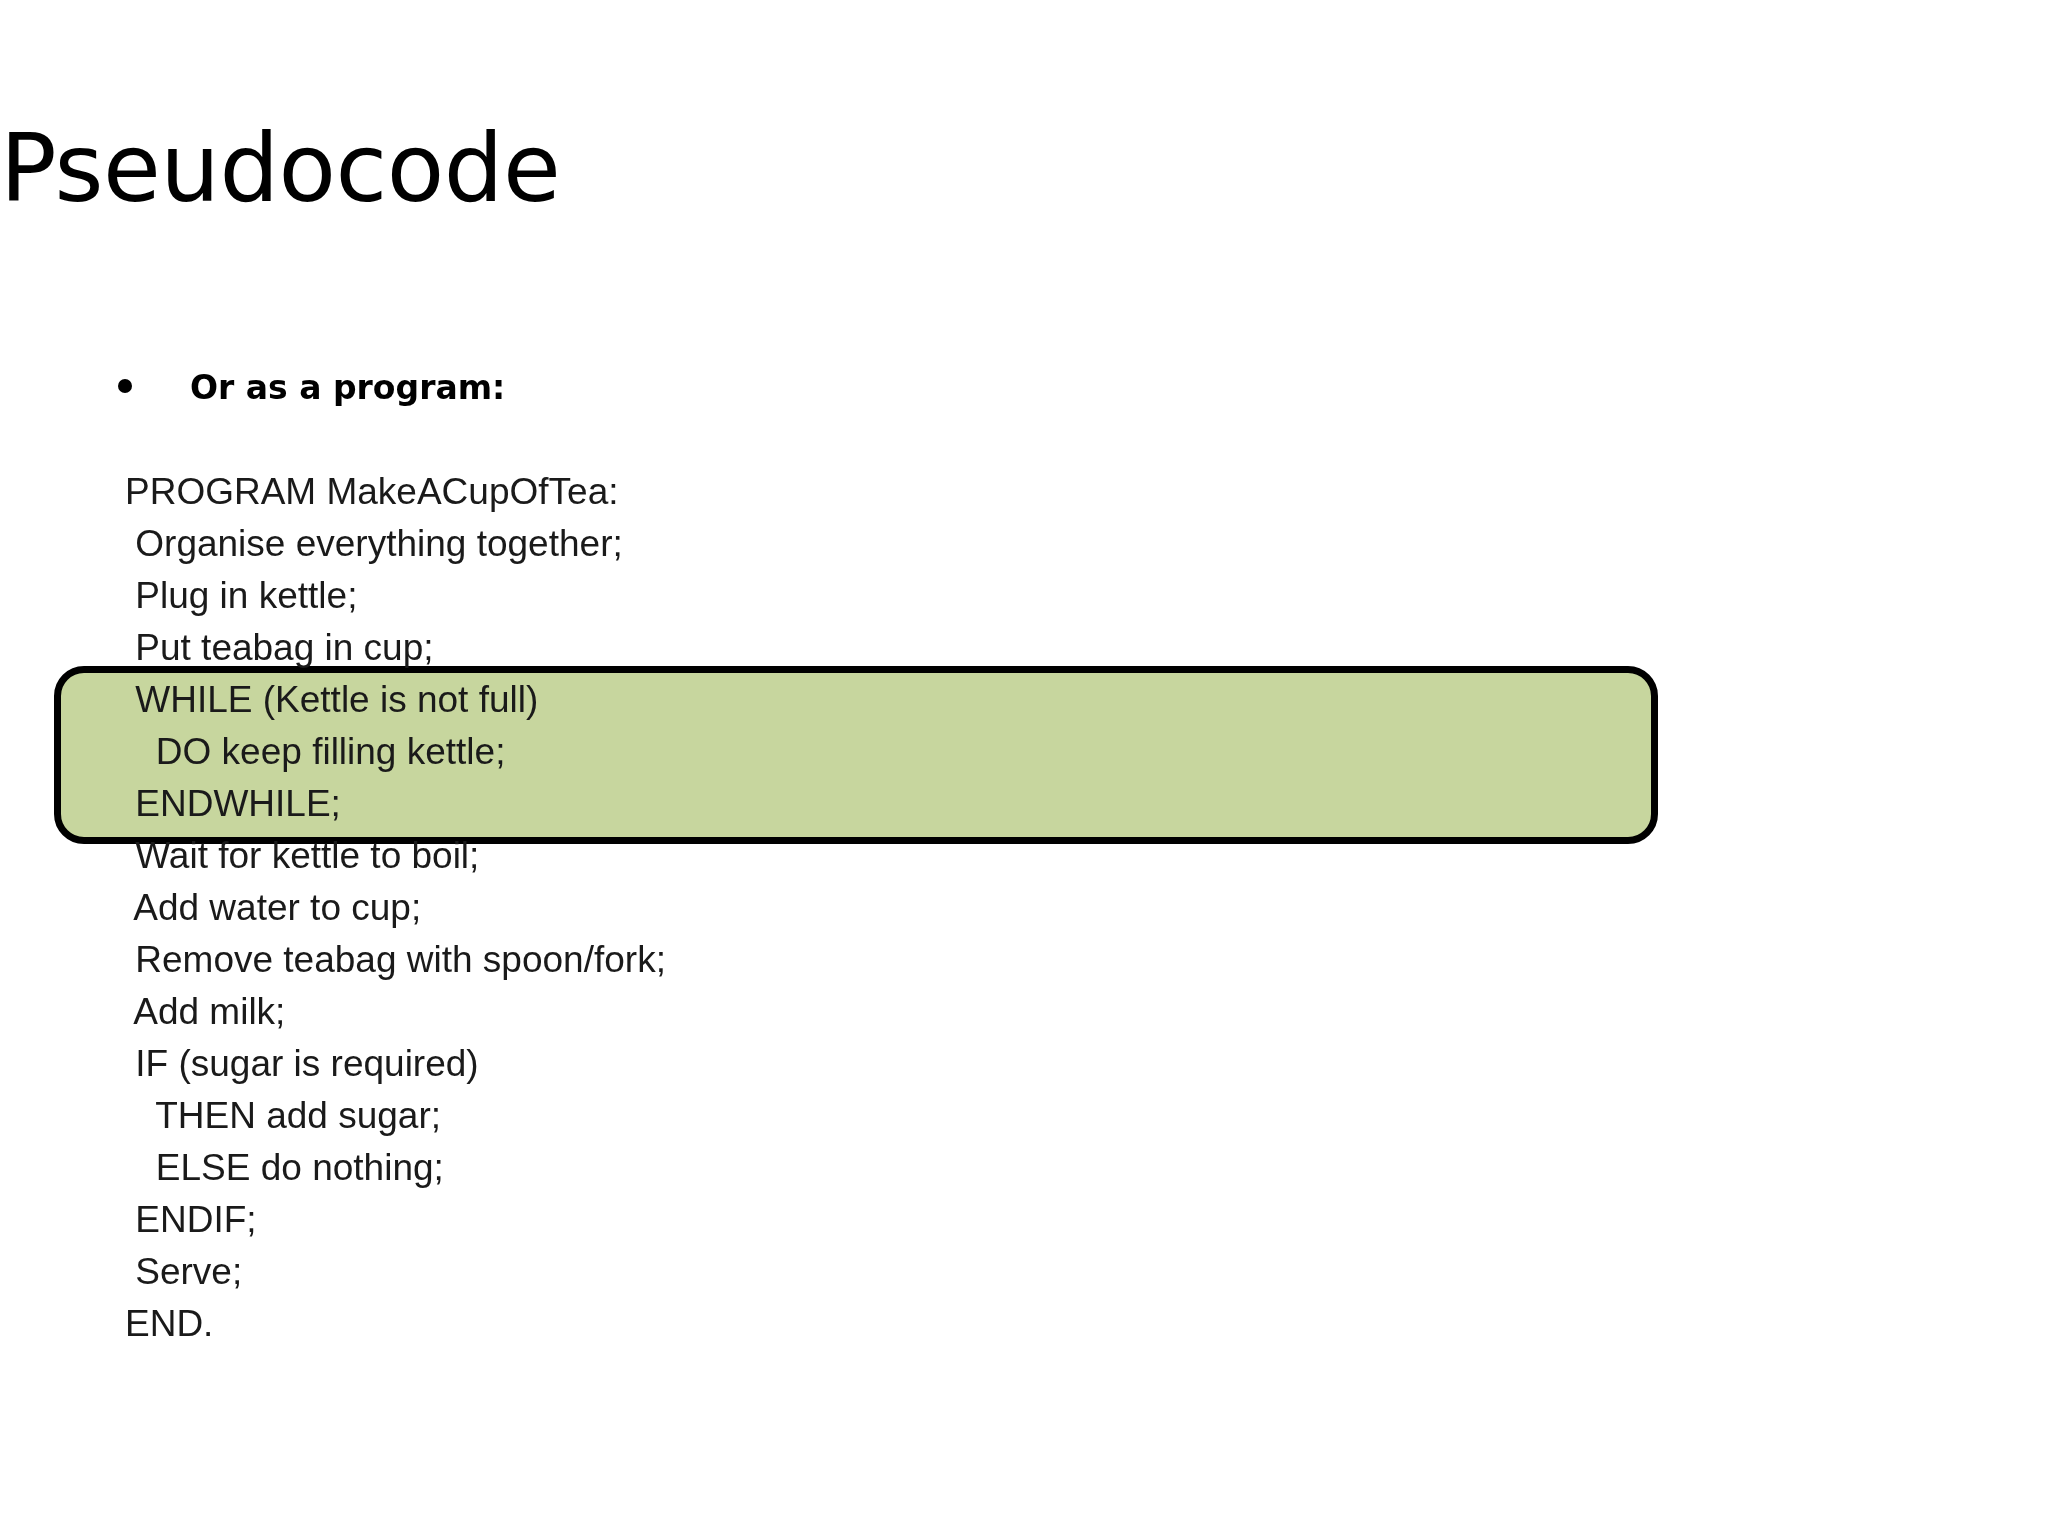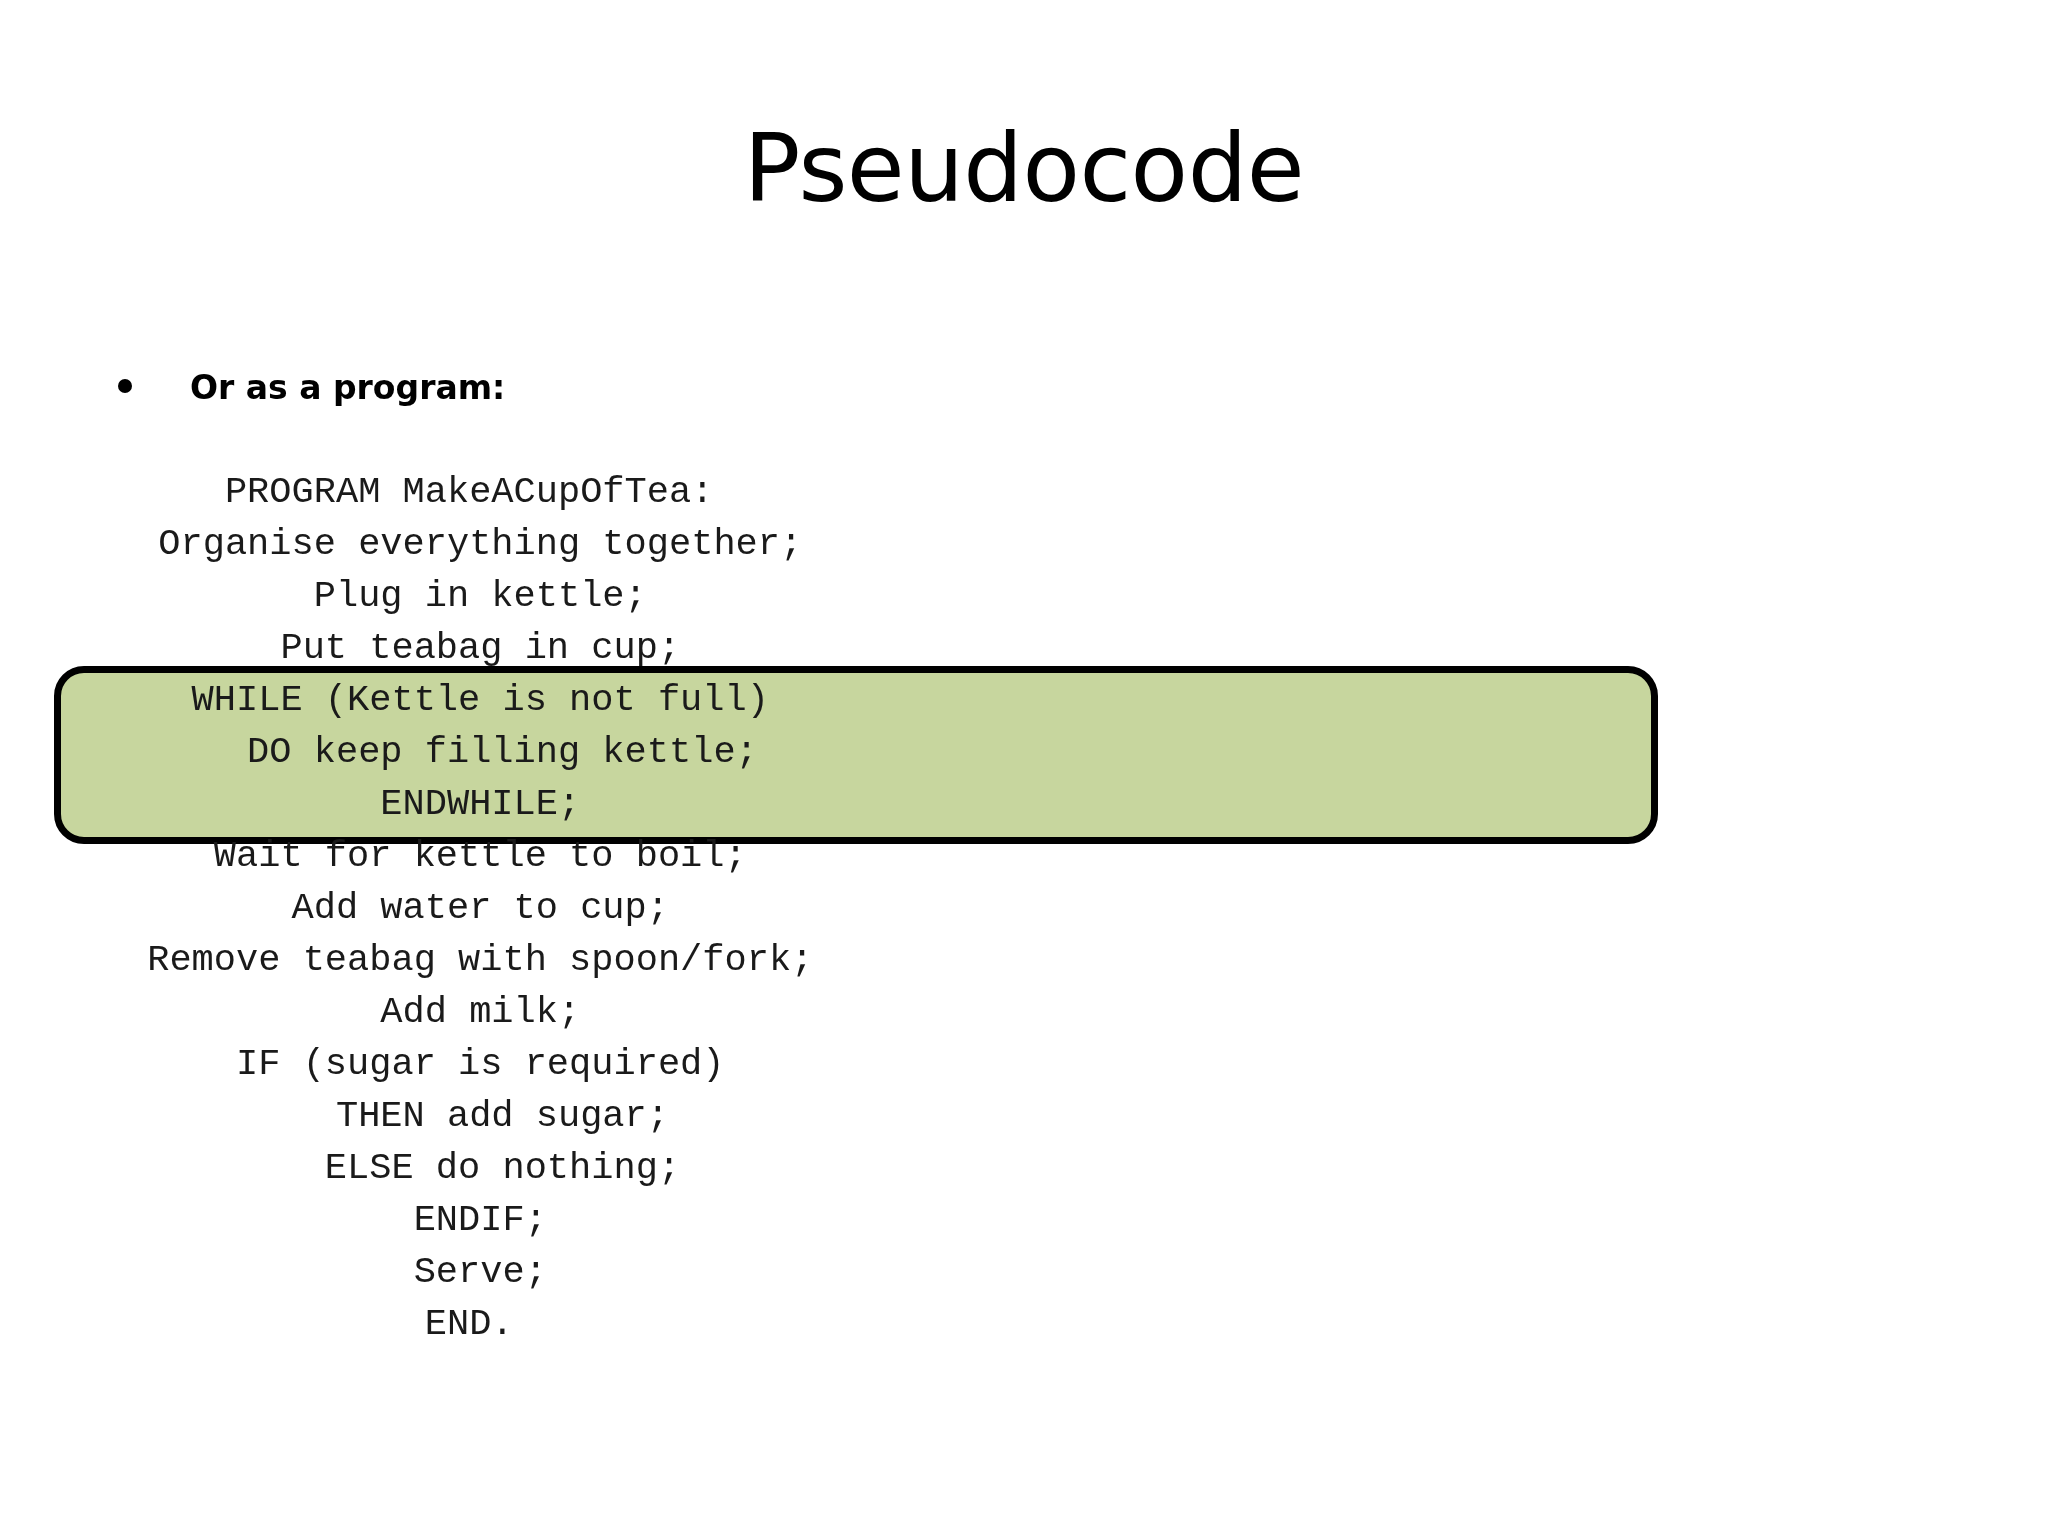--- a/index.html
+++ b/index.html
@@ -21,21 +21,21 @@
     inset: 0;
     background: #ffffff;
   }
 
   
   #slide-title {
     position: absolute;
     left: 0;
     top: 118px;
     width: 2048px;
-    text-align: center;
+    text-align: left;
     font-family: "DejaVu Sans", sans-serif;
     font-size: 94px;
     font-weight: 400;
     line-height: 1.08;
     letter-spacing: -0.5px;
     color: #000000;
     white-space: pre;
   }
 
   
@@ -86,22 +86,21 @@
     z-index: 2;
     font-family: "DejaVu Sans Mono", monospace;
     font-size: 37px;
     line-height: 52px;
     color: #1a1a1a;
     white-space: pre;
   }
   .code-line {
     height: 52px;
     white-space: pre;
-    font-family: Liberation Mono, monospace;
-    text-align: center;
+    font-family: Liberation Sans, sans-serif;
   }
 </style>
 </head>
 <body>
 
 <div id="slide" style="background: rgb(255, 255, 255);">
 
   <div id="slide-title">Pseudocode</div>
 
   <div id="bullet-row">

